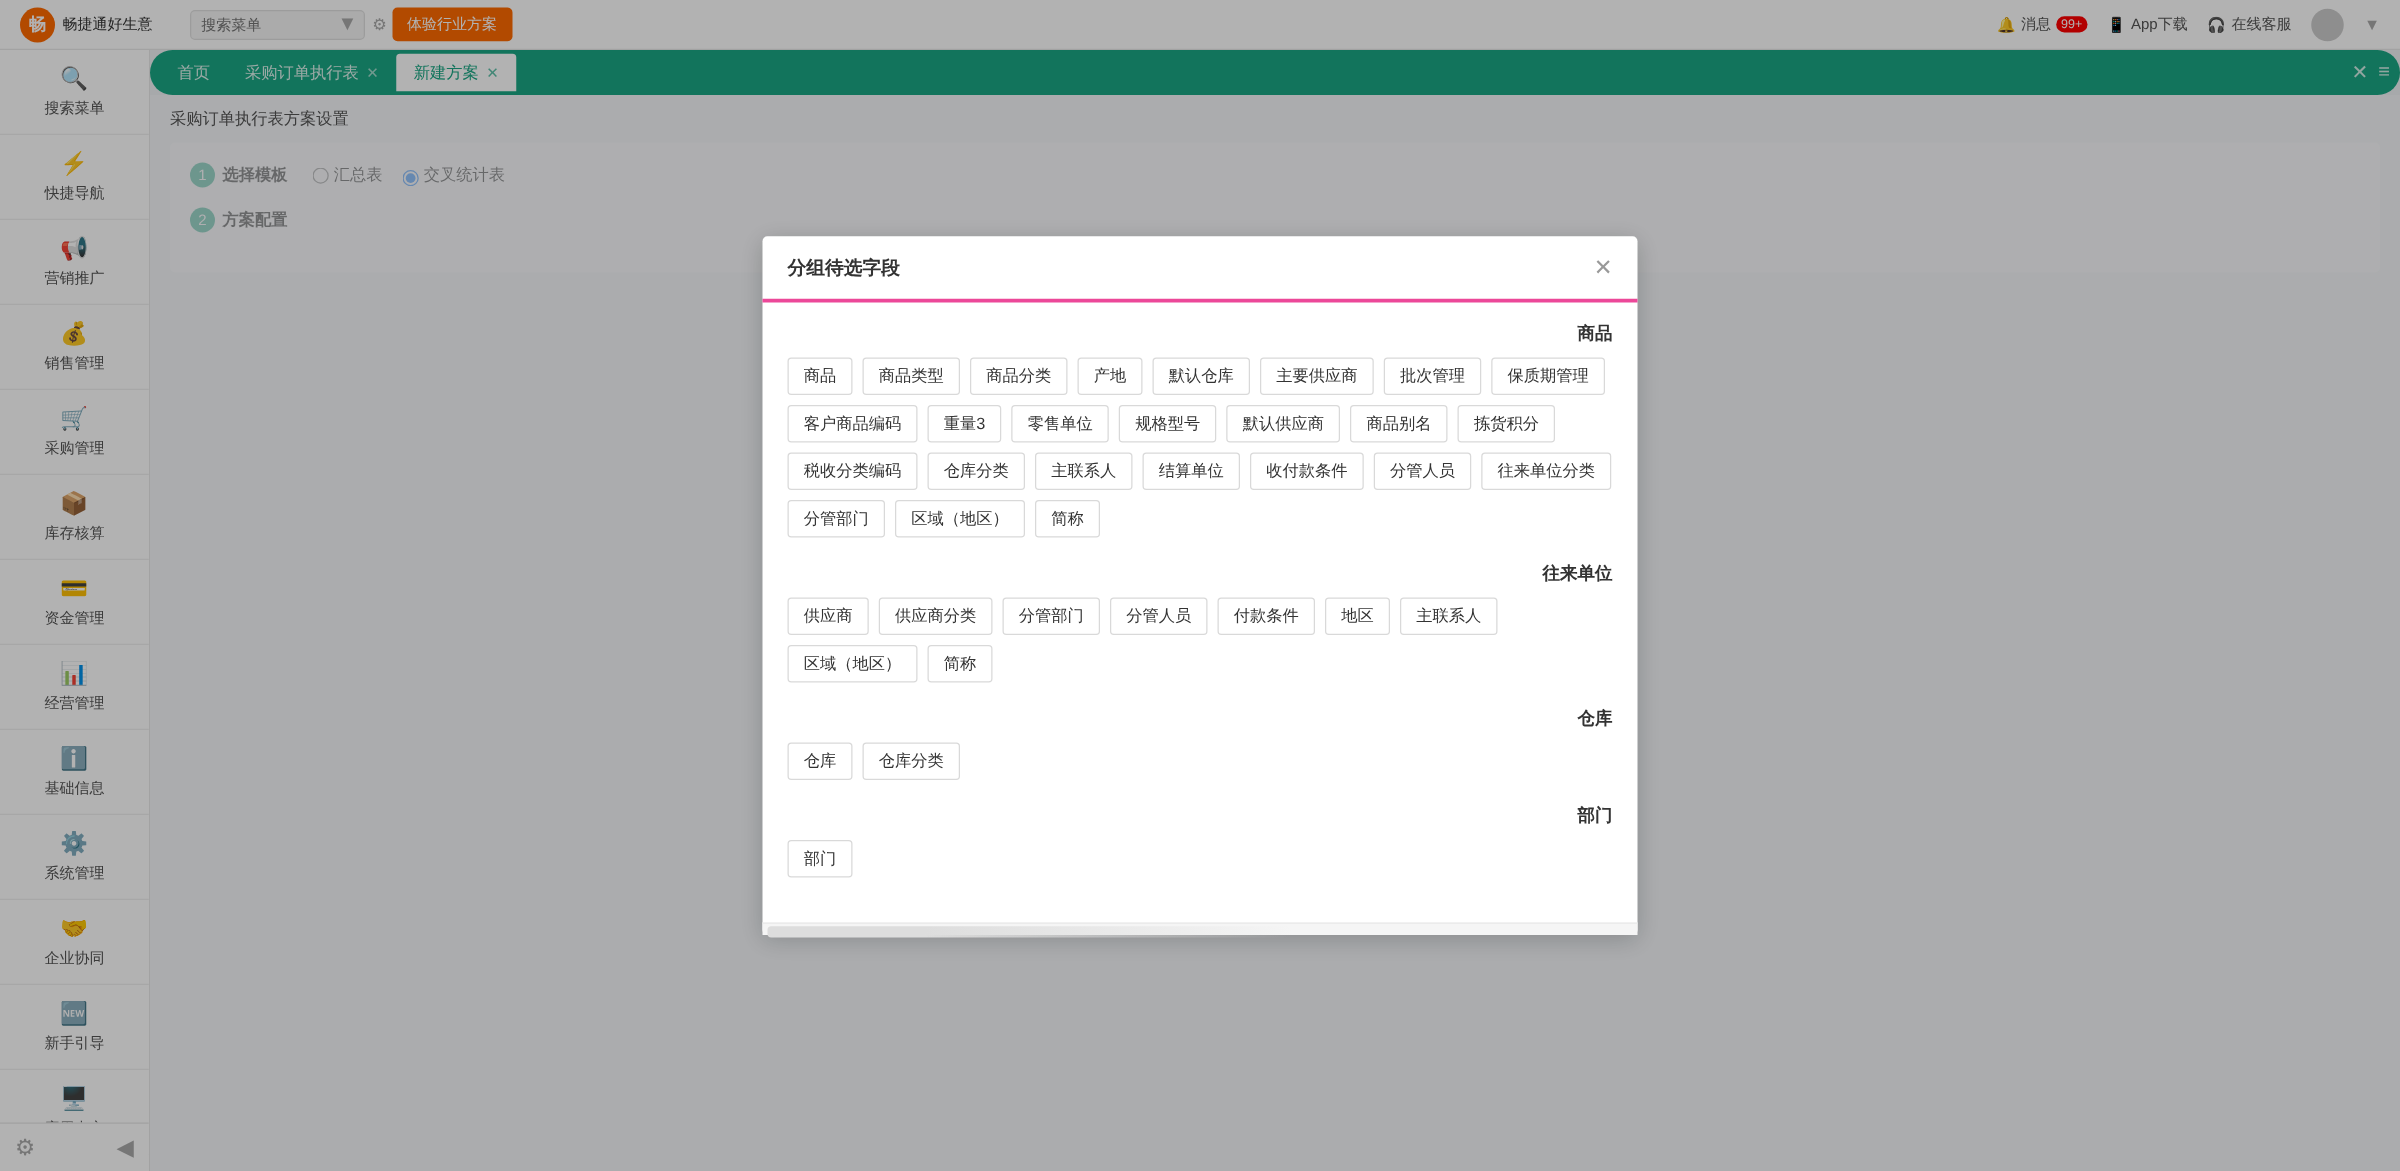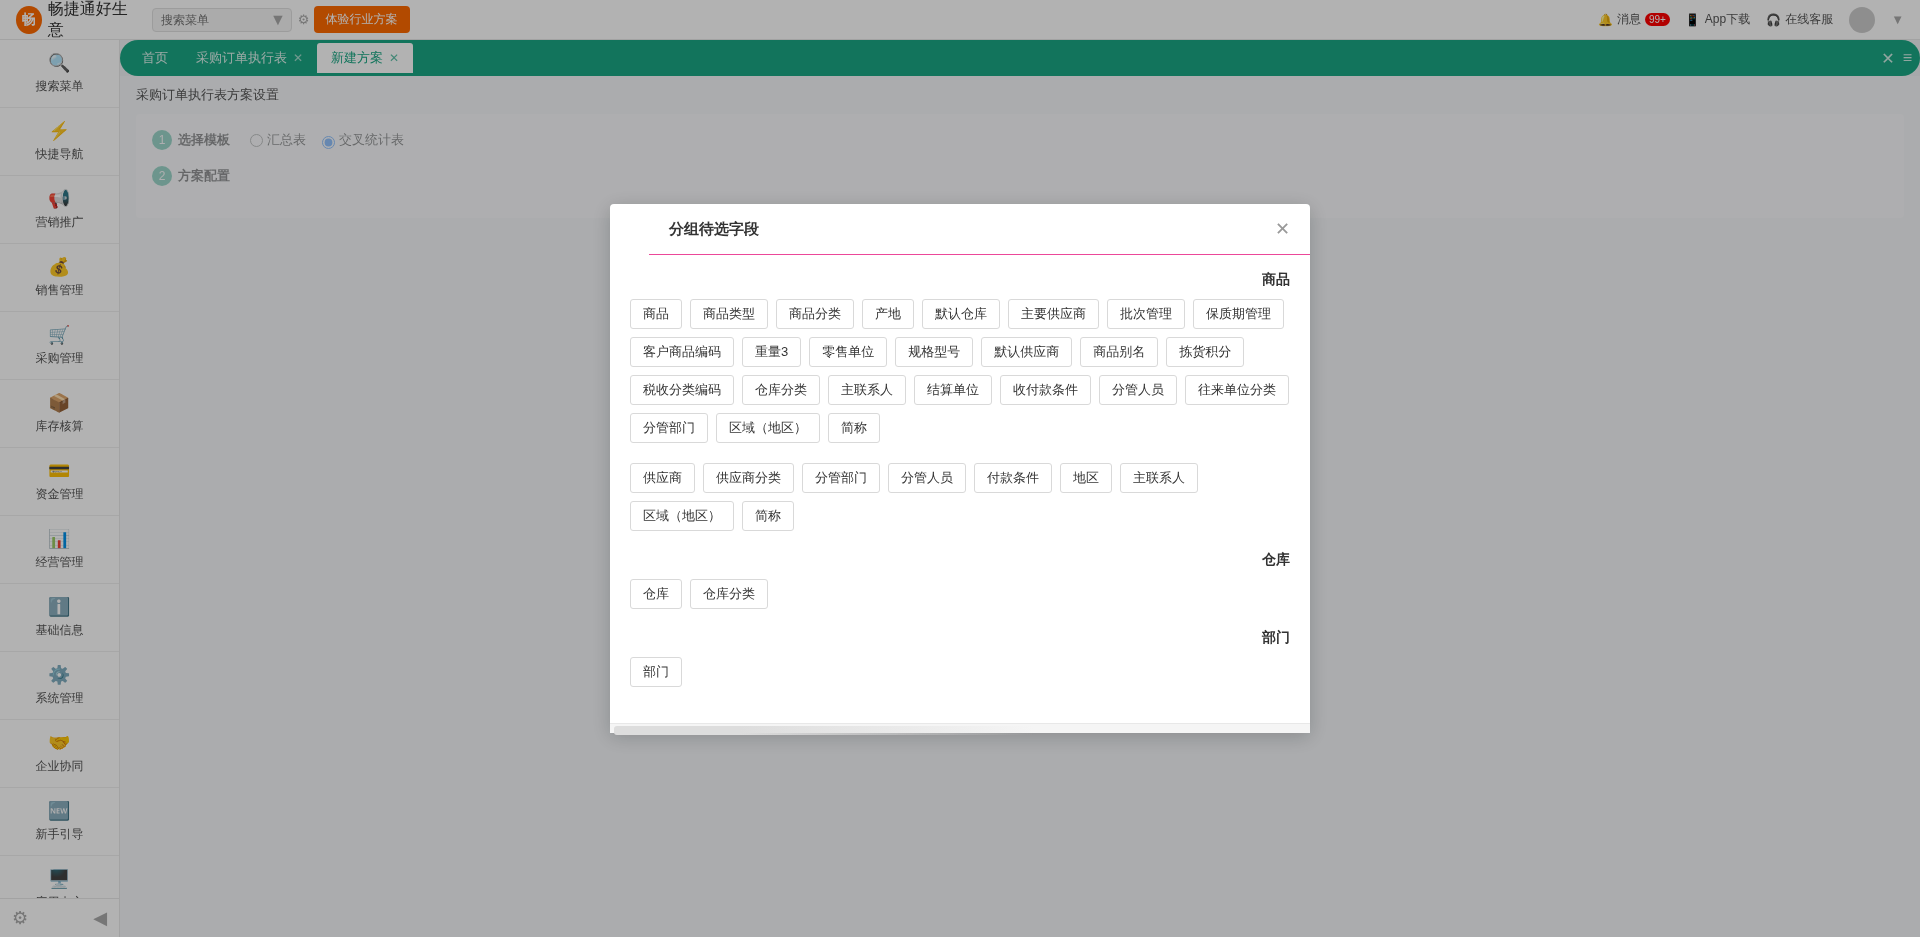--- a/index.html
+++ b/index.html
@@ -23,21 +23,21 @@
       align-items: center;
       gap: 6px;
     }
     .logo-icon {
       width: 28px; height: 28px;
       background: #ff6a00;
       border-radius: 50%;
       display: flex; align-items: center; justify-content: center;
       color: #fff; font-size: 14px; font-weight: bold;
     }
-    .logo-text { font-size: 16px; color: #333; }
+    .logo-text { font-size: 12px; color: #333; }
     .top-nav { display: flex; align-items: center; gap: 4px; flex: 1; padding-left: 16px; }
     .top-nav-input {
       background: #f5f5f5; border: 1px solid #e0e0e0; border-radius: 4px;
       padding: 4px 8px; font-size: 12px; color: #999; width: 140px;
     }
     .top-nav-btn {
       background: #ff6a00; color: #fff; border: none; border-radius: 4px;
       padding: 5px 12px; font-size: 12px; cursor: pointer;
     }
     .top-right { display: flex; align-items: center; gap: 16px; margin-left: auto; }
@@ -133,23 +133,22 @@
       border-radius: 4px;
       width: 700px;
       max-height: 580px;
       display: flex;
       flex-direction: column;
       box-shadow: 0 4px 20px rgba(0,0,0,0.2);
     }
     .modal-header {
       display: flex; align-items: center; justify-content: space-between;
       padding: 14px 20px;
-      border-bottom: 1px solid #ec4899;
+      border-bottom: 3px solid #ec4899;
       flex-shrink: 0;
-      margin-left: 39px;
     }
     .modal-title { font-size: 15px; font-weight: bold; color: #333; }
     .modal-close { cursor: pointer; color: #999; font-size: 18px; }
     .modal-body {
       flex: 1;
       overflow-y: auto;
       padding: 16px 20px;
       text-align: right;
     }
     .modal-footer {
@@ -375,20 +374,21 @@
             <div class="field-tag">结算单位</div>
             <div class="field-tag">收付款条件</div>
             <div class="field-tag">分管人员</div>
             <div class="field-tag">往来单位分类</div>
             <div class="field-tag">分管部门</div>
             <div class="field-tag">区域（地区）</div>
             <div class="field-tag">简称</div>
           </div>
         </div>
         <div class="field-section">
+          <div class="section-title">往来单位</div>
           <div class="field-grid">
             <div class="field-tag">供应商</div>
             <div class="field-tag">供应商分类</div>
             <div class="field-tag">分管部门</div>
             <div class="field-tag">分管人员</div>
             <div class="field-tag">付款条件</div>
             <div class="field-tag">地区</div>
             <div class="field-tag">主联系人</div>
             <div class="field-tag">区域（地区）</div>
             <div class="field-tag">简称</div>

